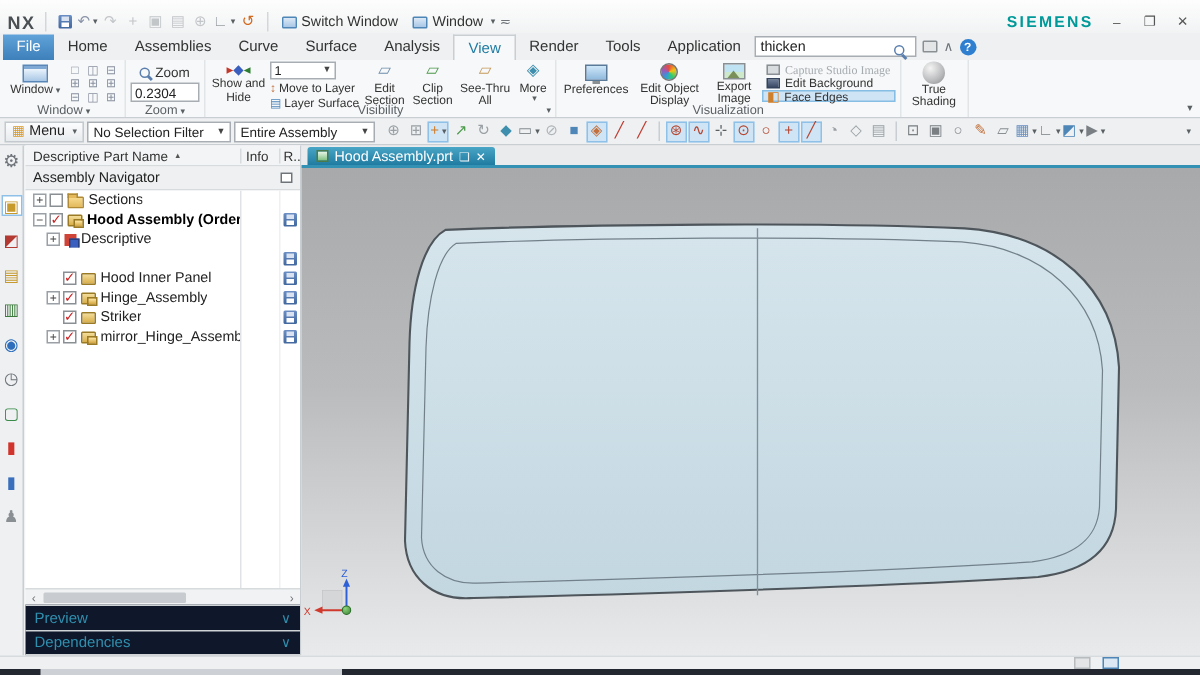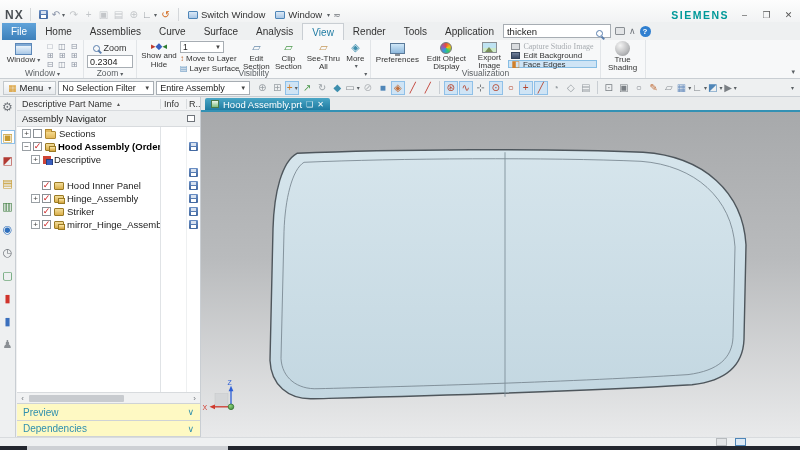--- a/index.html
+++ b/index.html
@@ -151,21 +151,21 @@
   .tlabel.bold { font-weight:bold; color:#000; }
   .icon-floppy { position:relative; display:inline-block; width:9px; height:9px;
          background:linear-gradient(#6b8fc4,#41679f); border-radius:1px; }
   .icon-floppy::before { content:''; position:absolute; left:2px; top:1px; right:2px; height:3px; background:#d8e2f0; }
   .icon-floppy::after  { content:''; position:absolute; left:2px; bottom:1px; right:2px; height:3px; background:#fff; }
   .icon-floppy.saved { position:absolute; left:172px; top:2px; }
   #hscroll { height:11px; border-top:1px solid #d8dbde; background:#f1f2f3; display:flex; align-items:center; padding:0 1px; }
   #hscroll .arr { width:9px; text-align:center; font-size:8px; color:#6f747a; line-height:9px; }
   #hscroll .track { flex:1; height:9px; position:relative; }
   #hscroll .thumb { position:absolute; left:2px; top:1px; width:58%; height:7px; background:#c8cbcf; border-radius:1px; }
-  .panel-bar { height:17px; border-top:1px solid #cfd3d6; background:#fef9c3; display:flex; align-items:center;
+  .panel-bar { height:17px; border-top:1px solid #cfd3d6; background:#0f172a; display:flex; align-items:center;
                padding:0 6px; color:#2f8fae; font-size:10px; }
   .panel-bar .chev { margin-left:auto; font-size:9px; color:#2f8fae; }
   #dep-bar { border-bottom:1px solid #cfd3d6; }
 
   
   #viewport { position:absolute; left:201px; top:0; right:0; bottom:0; display:flex; flex-direction:column; }
   #vtabs { height:15px; background:#e9ebec; border-bottom:2px solid #3391b4; position:relative; }
   #vtab { position:absolute; left:4px; top:1px; bottom:0; display:flex; align-items:center; gap:4px;
           padding:0 6px; background:linear-gradient(#4aa6c6,#1f7ba1); color:#fff; font-size:9.5px;
           border-radius:2px 2px 0 0; }

